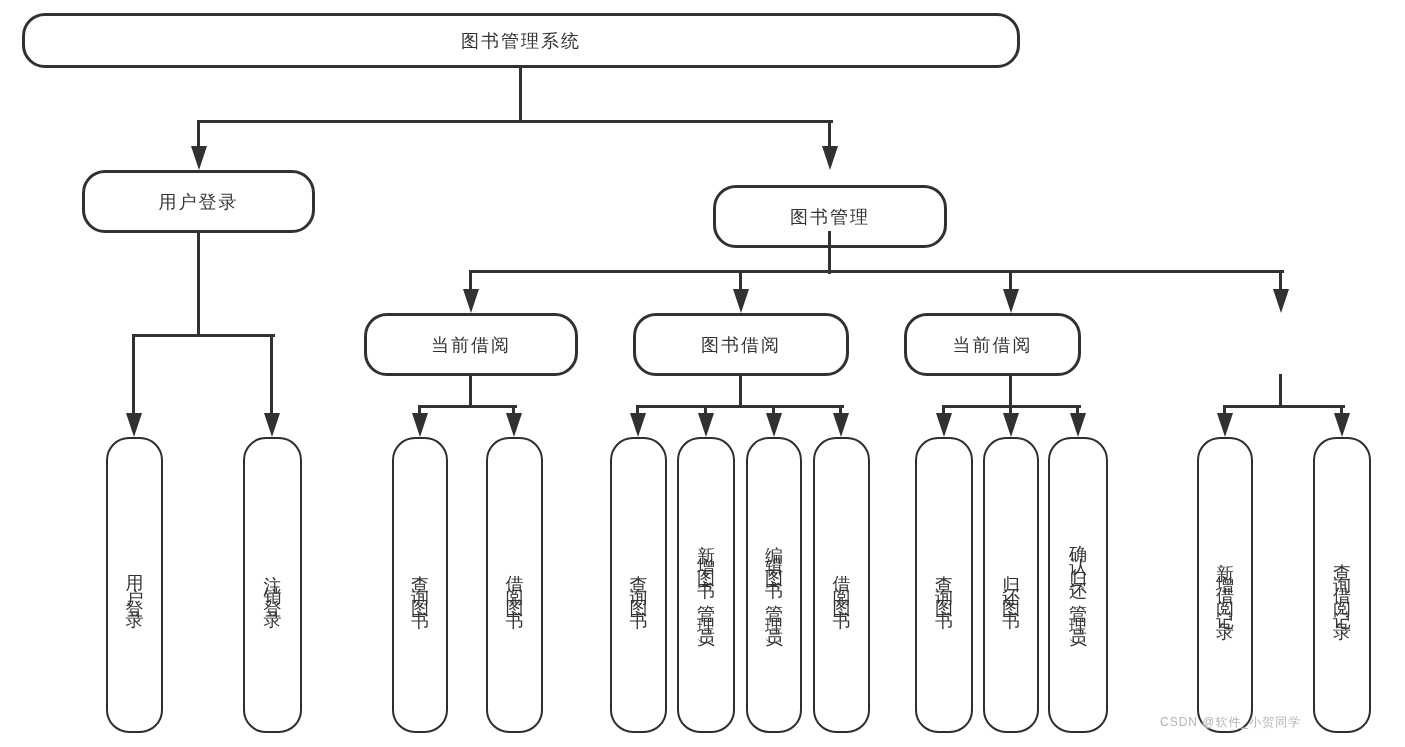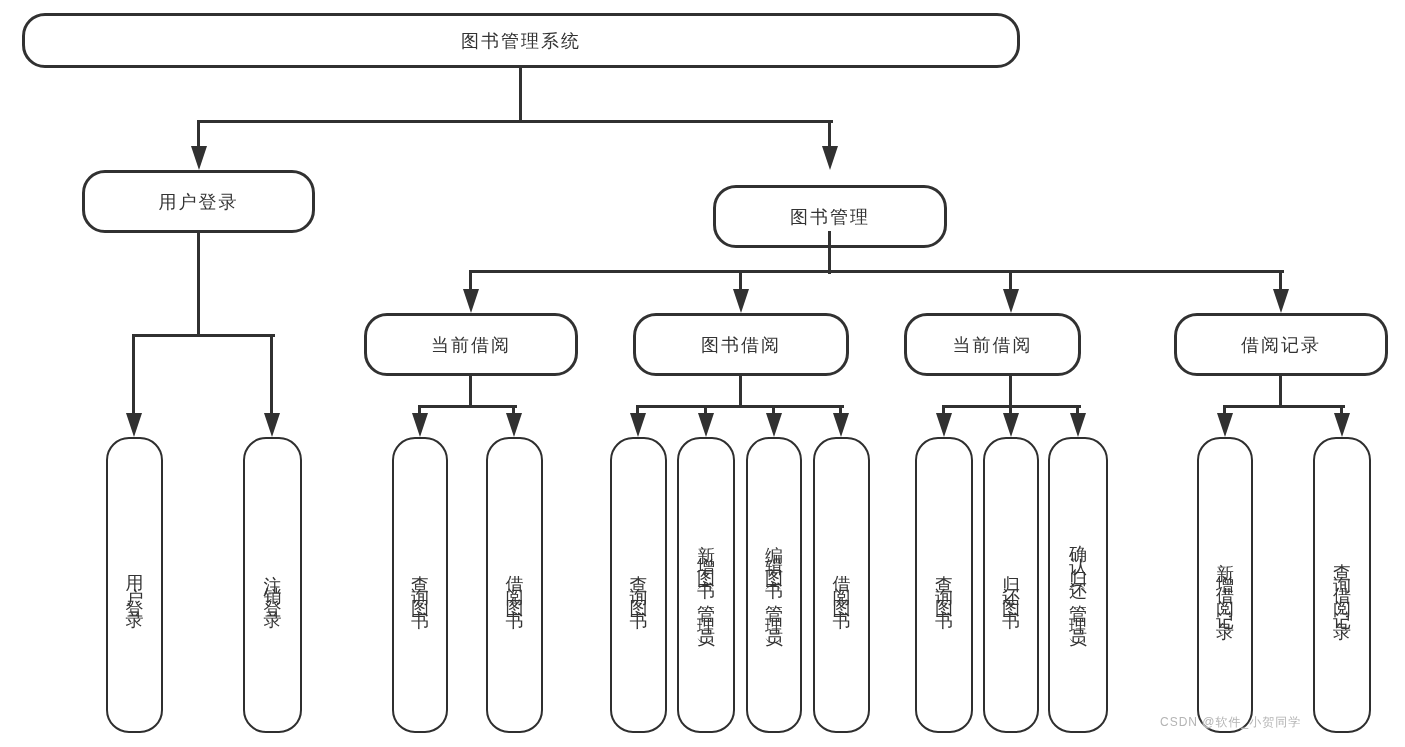--- a/index.html
+++ b/index.html
@@ -64,23 +64,20 @@
   </div>
 
   <div class="box hbox" style="left:364px;top:313px;width:214px;height:63px;">
     <span>当前借阅</span>
   </div>
   <div class="box hbox" style="left:633px;top:313px;width:216px;height:63px;">
     <span>图书借阅</span>
   </div>
   <div class="box hbox" style="left:904px;top:313px;width:177px;height:63px;">
     <span>当前借阅</span>
-  </div>
-  <div class="box hbox" style="left:1174px;top:313px;width:214px;height:63px;">
-    <span>借阅记录</span>
   </div>
 
   <div class="box leaf" style="left:106px;top:437px;width:57px;height:296px;">
     <span class="vtext">用户登录</span>
   </div>
   <div class="box leaf" style="left:243px;top:437px;width:59px;height:296px;">
     <span class="vtext">注销登录</span>
   </div>
 
   <div class="box leaf" style="left:392px;top:437px;width:56px;height:296px;">

